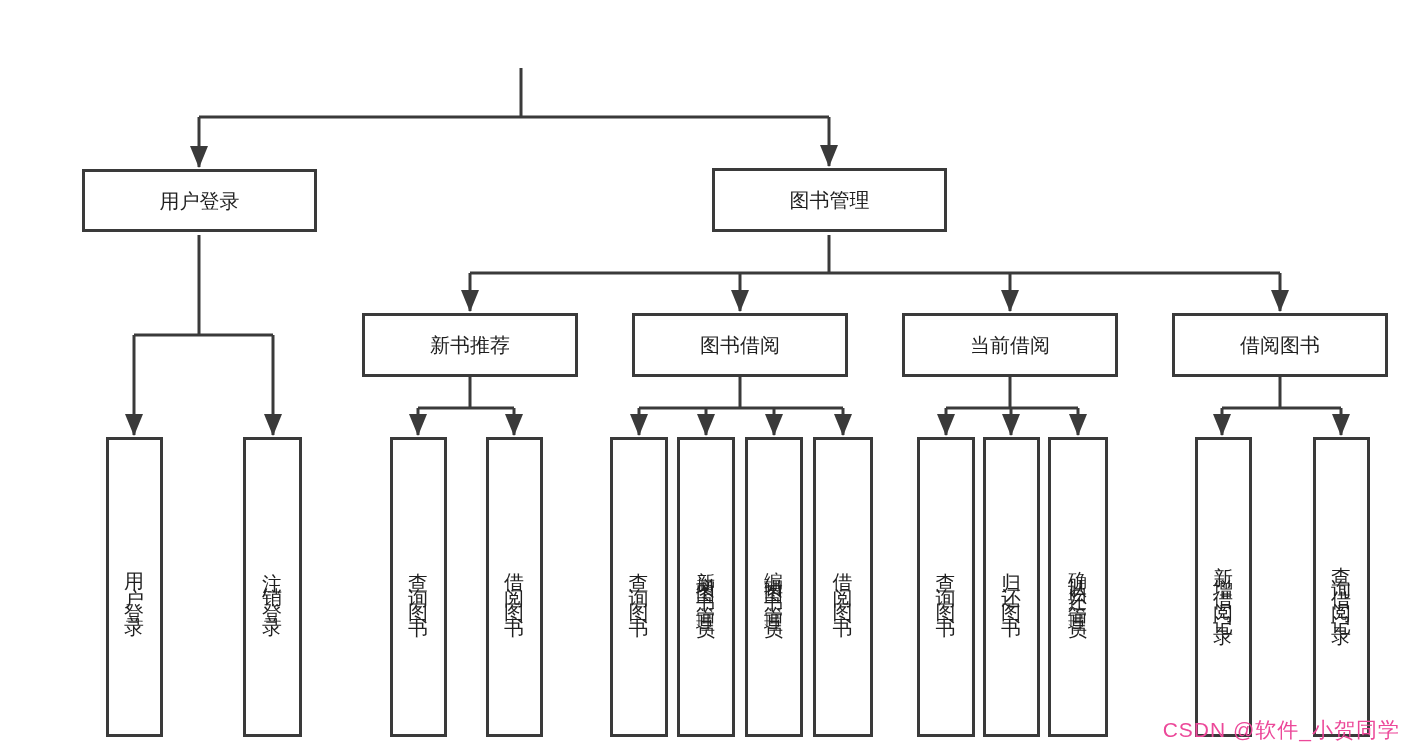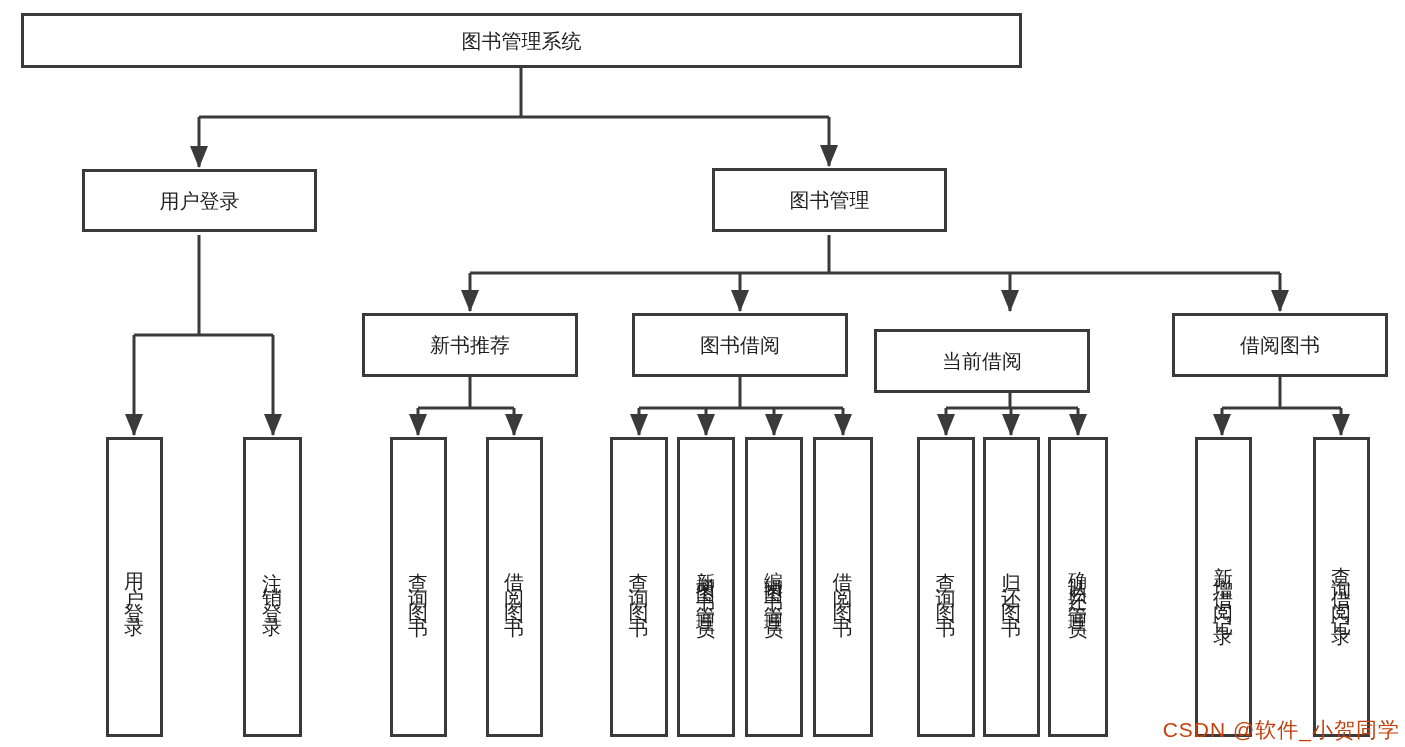--- a/index.html
+++ b/index.html
@@ -28,21 +28,21 @@
     font-size: 20px;
     line-height: 1;
     white-space: nowrap;
   }
   .root   { left: 21px;  top: 13px;  width: 1001px; height: 55px; }
   .l2a    { left: 82px;  top: 169px; width: 235px;  height: 63px; }
   .l2b    { left: 712px; top: 168px; width: 235px;  height: 64px; }
   .l3     { top: 313px; height: 64px; width: 216px; }
   .l3a    { left: 362px; }
   .l3b    { left: 632px; }
-  .l3c    { left: 874px; margin-top: 16px; }
+  .l3c    { left: 902px; }
   .l3d    { left: 1172px; }
   .leaf {
     top: 437px;
     height: 300px;
     writing-mode: vertical-rl;
     text-orientation: mixed;
   }
   .gap-lg { letter-spacing: 15px; }
   .gap-md { letter-spacing: 12px; }
   .gap-sm { letter-spacing: 7px; font-size: 19px; }
@@ -57,21 +57,21 @@
   .d1 { left: 917px;  width: 58px; }
   .d2 { left: 983px;  width: 57px; }
   .d3 { left: 1048px; width: 60px; }
   .e1 { left: 1195px; width: 57px; }
   .e2 { left: 1313px; width: 57px; }
   .watermark {
     position: absolute;
     right: 5px;
     bottom: 3px;
     font-size: 21px;
-    color: #c2410c;
+    color: #ec4899;
     letter-spacing: 1px;
     white-space: nowrap;
   }
 </style>
 </head>
 <body>
 
 <div class="canvas">
 
   <svg class="wires" viewBox="0 0 1405 747" xmlns="http://www.w3.org/2000/svg">
@@ -103,21 +103,20 @@
       <path d="M774,408 V435" marker-end="url(#arr)"></path>
       <path d="M843,408 V435" marker-end="url(#arr)"></path>
       <path d="M946,408 V435" marker-end="url(#arr)"></path>
       <path d="M1011,408 V435" marker-end="url(#arr)"></path>
       <path d="M1078,408 V435" marker-end="url(#arr)"></path>
       <path d="M1222,408 V435" marker-end="url(#arr)"></path>
       <path d="M1341,408 V435" marker-end="url(#arr)"></path>
     </g>
   </svg>
 
-  <div class="box root">图书管理系统</div>
 
   <div class="box l2a">用户登录</div>
   <div class="box l2b">图书管理</div>
 
   <div class="box l3 l3a">新书推荐</div>
   <div class="box l3 l3b">图书借阅</div>
   <div class="box l3 l3c">当前借阅</div>
   <div class="box l3 l3d">借阅图书</div>
 
   <div class="box leaf gap-lg a1">用户登录</div>

